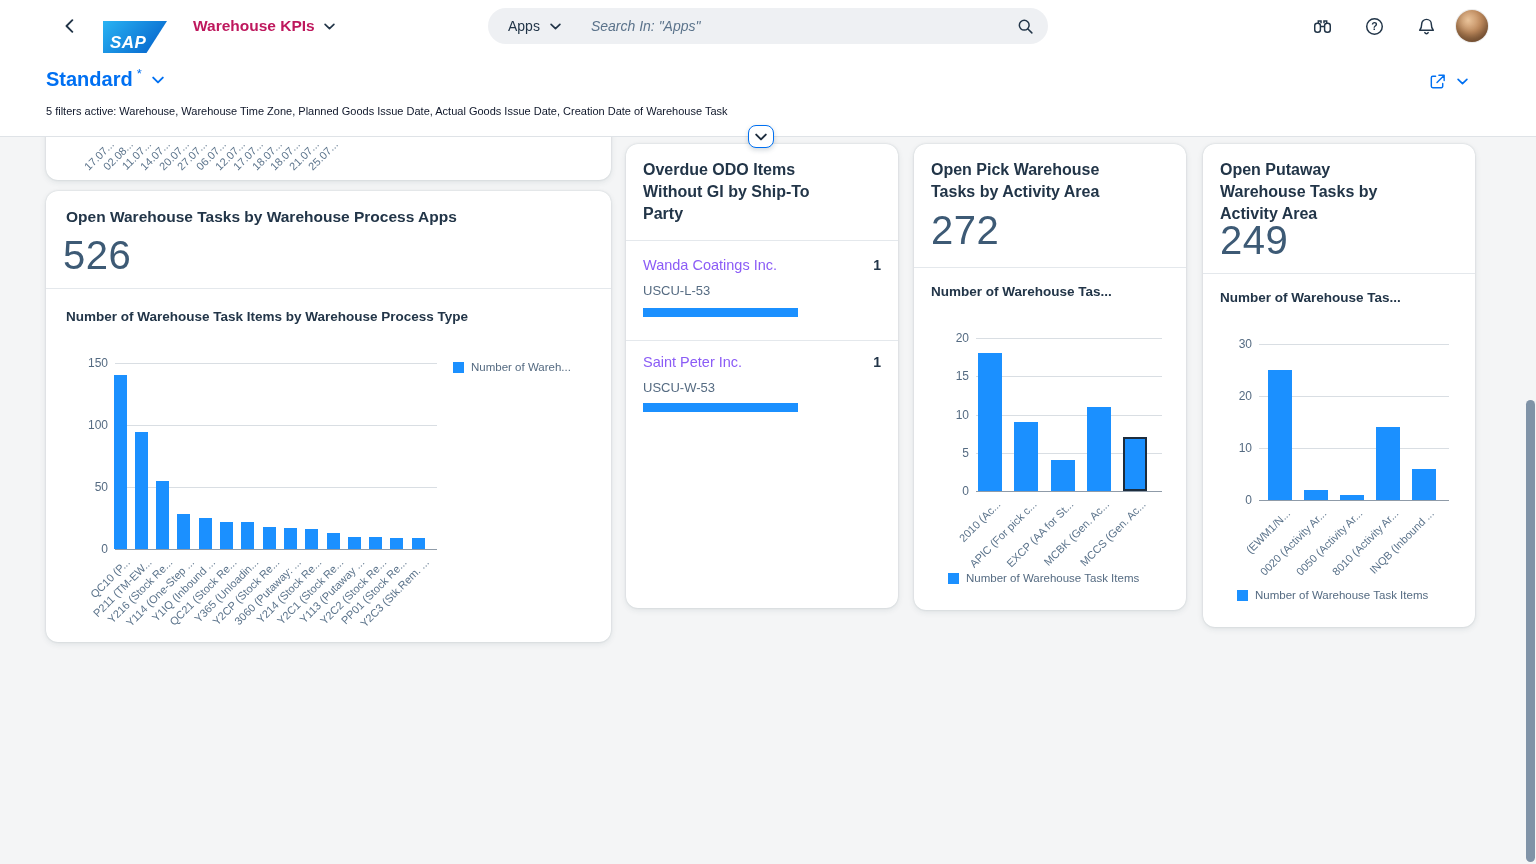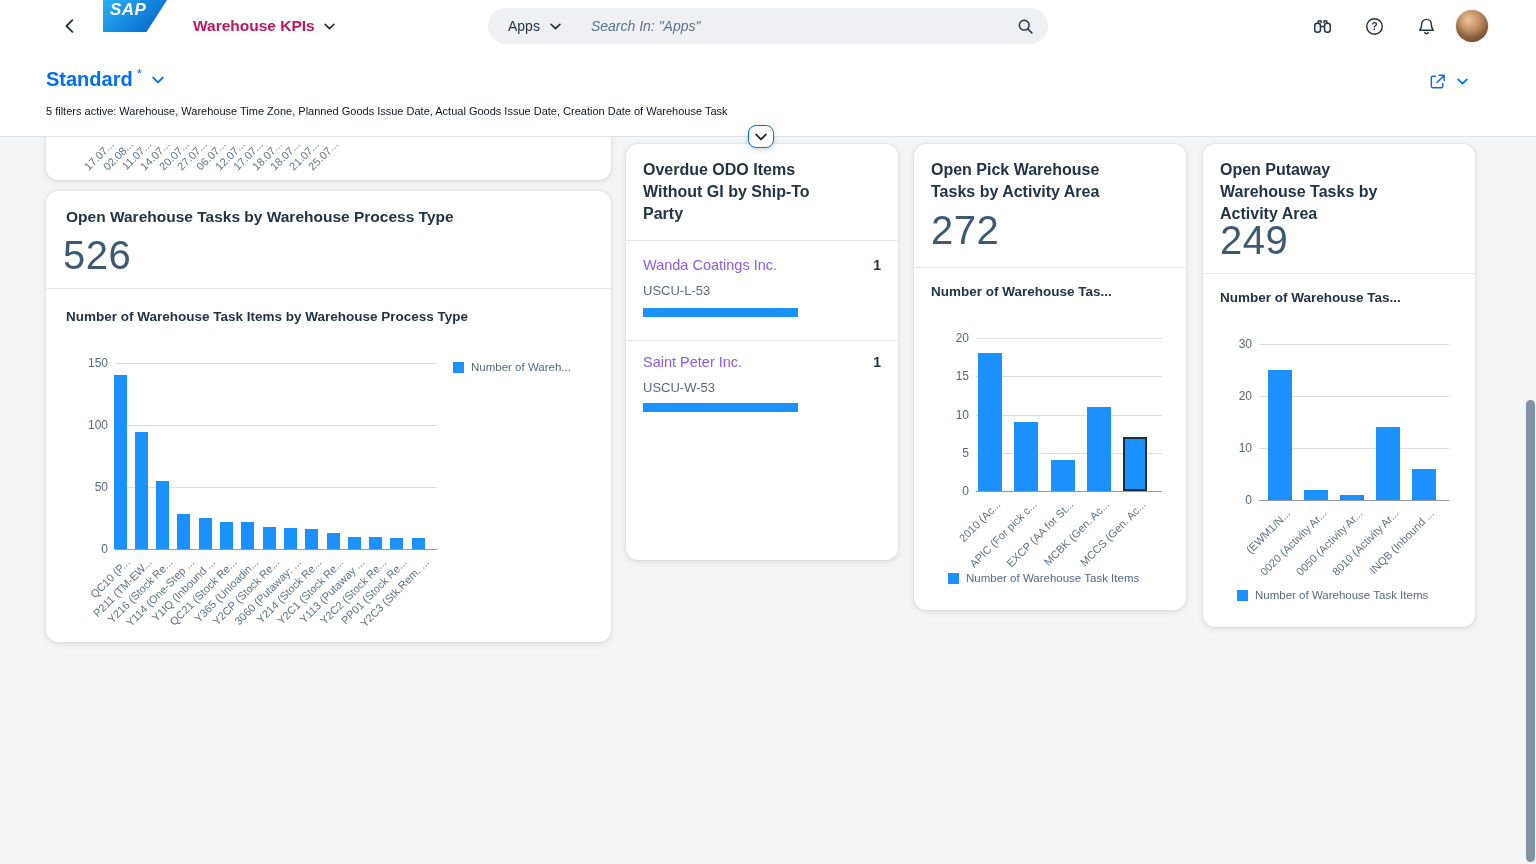--- a/index.html
+++ b/index.html
@@ -4,23 +4,23 @@
 <style>
   * { margin:0; padding:0; box-sizing:border-box; }
   html,body { width:1536px; height:864px; overflow:hidden; }
   body { font-family:"Liberation Sans", sans-serif; background:#f4f5f6; position:relative; color:#223548; }
 
   
   .header-block { position:absolute; top:0; left:0; width:1536px; height:137px; background:#fff; z-index:5; }
   .topbar { position:absolute; top:0; left:0; width:100%; height:52px; }
   .icon-btn { position:absolute; display:flex; align-items:center; justify-content:center; cursor:pointer; }
   .back-btn { left:58px; top:14px; width:24px; height:24px; }
-  .sap-logo { position:absolute; left:103px; top:0; width:64px; height:32px;
+  .sap-logo { position:absolute; left:103px; top:21px; width:64px; height:32px;
     background:linear-gradient(135deg,#29b3f3 0%,#0a6ed1 80%);
-    clip-path:polygon(0 0,100% 0,68% 100%,0 100%); display:flex; align-items:flex-start; }
+    clip-path:polygon(0 0,100% 0,68% 100%,0 100%); display:flex; align-items:flex-end; }
   .sap-logo span { color:#fff; font-weight:bold; font-style:italic; font-size:17px; letter-spacing:.5px; padding-left:7px; }
   .app-title-wrap { position:absolute; left:193px; top:0; height:52px; display:flex; align-items:center; gap:9px; cursor:pointer; }
   .app-title { font-size:15.5px; font-weight:bold; color:#be185d; }
 
   .search-pill { position:absolute; left:488px; top:8px; width:560px; height:36px; background:#eef0f3;
     border-radius:18px; display:flex; align-items:center; padding:0 14px; }
   .search-scope { display:flex; align-items:center; gap:10px; padding:0 6px; cursor:pointer; }
   .search-scope-label { font-size:14px; color:#223548; }
   .search-input { flex:1; border:none; background:transparent; outline:none; margin-left:24px;
     font-family:"Liberation Sans",sans-serif; font-size:14px; font-style:italic; color:#5b738b; }
@@ -43,21 +43,21 @@
   .header-divider { position:absolute; top:136px; left:0; width:100%; height:1px; background:#dfe3e7; z-index:5; }
   .expand-btn { position:absolute; left:748px; top:125px; width:26px; height:23px; background:#fff;
     border:1px solid #0070f2; border-radius:8px; z-index:6; display:flex; align-items:center; justify-content:center;
     box-shadow:0 2px 5px rgba(27,54,73,.2); cursor:pointer; }
 
   
   .card { position:absolute; background:#fff; border-radius:12px;
     box-shadow:0 0 2px rgba(34,54,73,.18), 0 2px 6px rgba(34,54,73,.10); z-index:1; }
   .card-clipped { left:46px; top:56px; width:565px; height:124px; }
   .card-process { left:46px; top:191px; width:565px; height:451px; }
-  .card-overdue { left:626px; top:144px; width:272px; height:416px; }
+  .card-overdue { left:626px; top:144px; width:272px; height:464px; }
   .card-pick    { left:914px; top:144px; width:272px; height:466px; }
   .card-putaway { left:1203px; top:144px; width:272px; height:483px; }
 
   .card-title { position:absolute; font-weight:bold; color:#223548; }
   .title-lg { left:20px; top:17px; font-size:15.5px; }
   .title-side { left:17px; top:15px; font-size:16px; line-height:22px; max-width:182px; }
   .kpi { position:absolute; left:17px; font-size:40px; font-weight:400; color:#3d5a75; letter-spacing:.5px; }
   .card-divider { position:absolute; left:0; width:100%; height:1px; background:#e4e8ec; }
   .chart-subtitle { position:absolute; left:20px; font-size:13.5px; font-weight:bold; color:#223548; }
 
@@ -182,21 +182,21 @@
   </div>
 </div>
 <div class="header-divider"></div>
 <div class="expand-btn">
   <svg width="12" height="8" viewBox="0 0 10 6">
       <path d="M1 1l4 4 4-4" fill="none" stroke="#1d2d3e" stroke-width="1.6" stroke-linecap="round" stroke-linejoin="round"></path>
     </svg>
 </div>
 
 <div class="card card-process">
-  <div class="card-title title-lg">Open Warehouse Tasks by Warehouse Process Type</div>
+  <div class="card-title title-lg">Open Warehouse Tasks by Warehouse Process Apps</div>
   <div class="kpi" style="top:42px">526</div>
   <div class="card-divider" style="top:97px"></div>
   <div class="chart-subtitle" style="top:118px">Number of Warehouse Task Items by Warehouse Process Type</div>
   <div class="chart">
       <div class="gridline baseline" style="left: 69px; top: 358px; width: 322px;"></div>
       <div class="ytick" style="left: 62px; top: 358px;">0</div>
       <div class="gridline" style="left: 69px; top: 296px; width: 322px;"></div>
       <div class="ytick" style="left: 62px; top: 296px;">50</div>
       <div class="gridline" style="left: 69px; top: 234px; width: 322px;"></div>
       <div class="ytick" style="left: 62px; top: 234px;">100</div>

